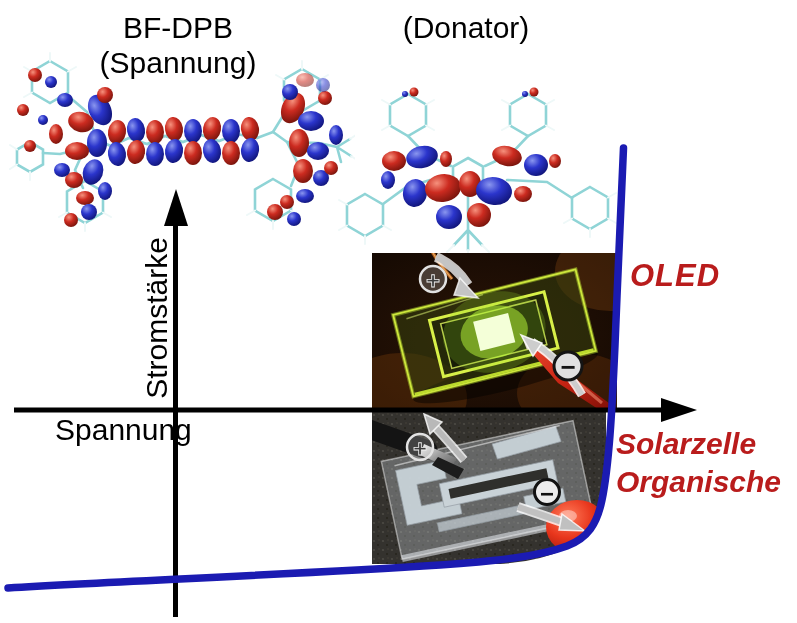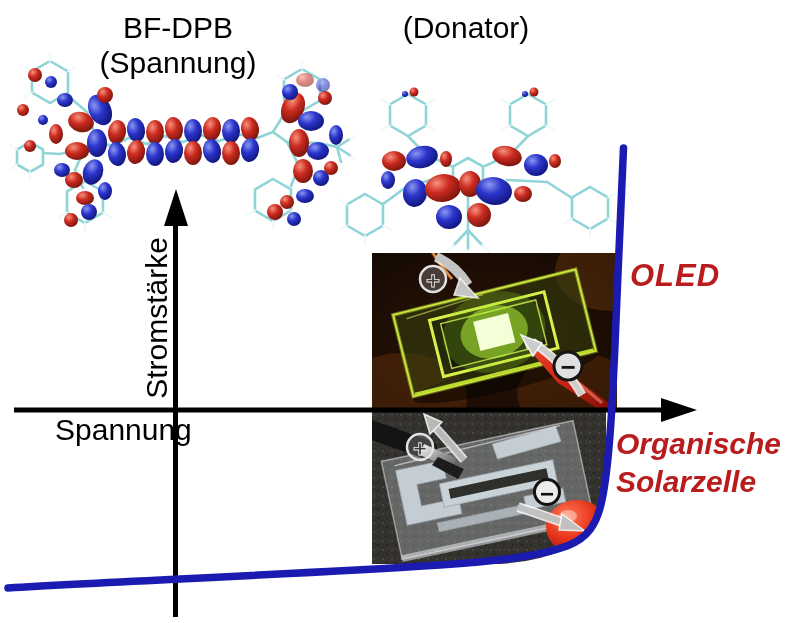--- a/index.html
+++ b/index.html
@@ -308,17 +308,17 @@
     <path d="M 8 588
              C 130 581 300 574 440 565
              C 500 561 540 556 567 546
              C 588 538 597 524 602 500
              C 609 466 612 412 615 345
              C 618 272 621.5 185 623.5 148" fill="none" stroke-width="7.5" stroke-linecap="round" stroke-linejoin="round" stroke="#1b1bb2"></path>
   </svg>
 
   <div class="dev-label oled-label">OLED</div>
   <div class="dev-label solar-label">
+    <div>Solarzelle</div>
     <div>Organische</div>
-    <div>Solarzelle</div>
   </div>
 
 </div>
 
 </body></html>

